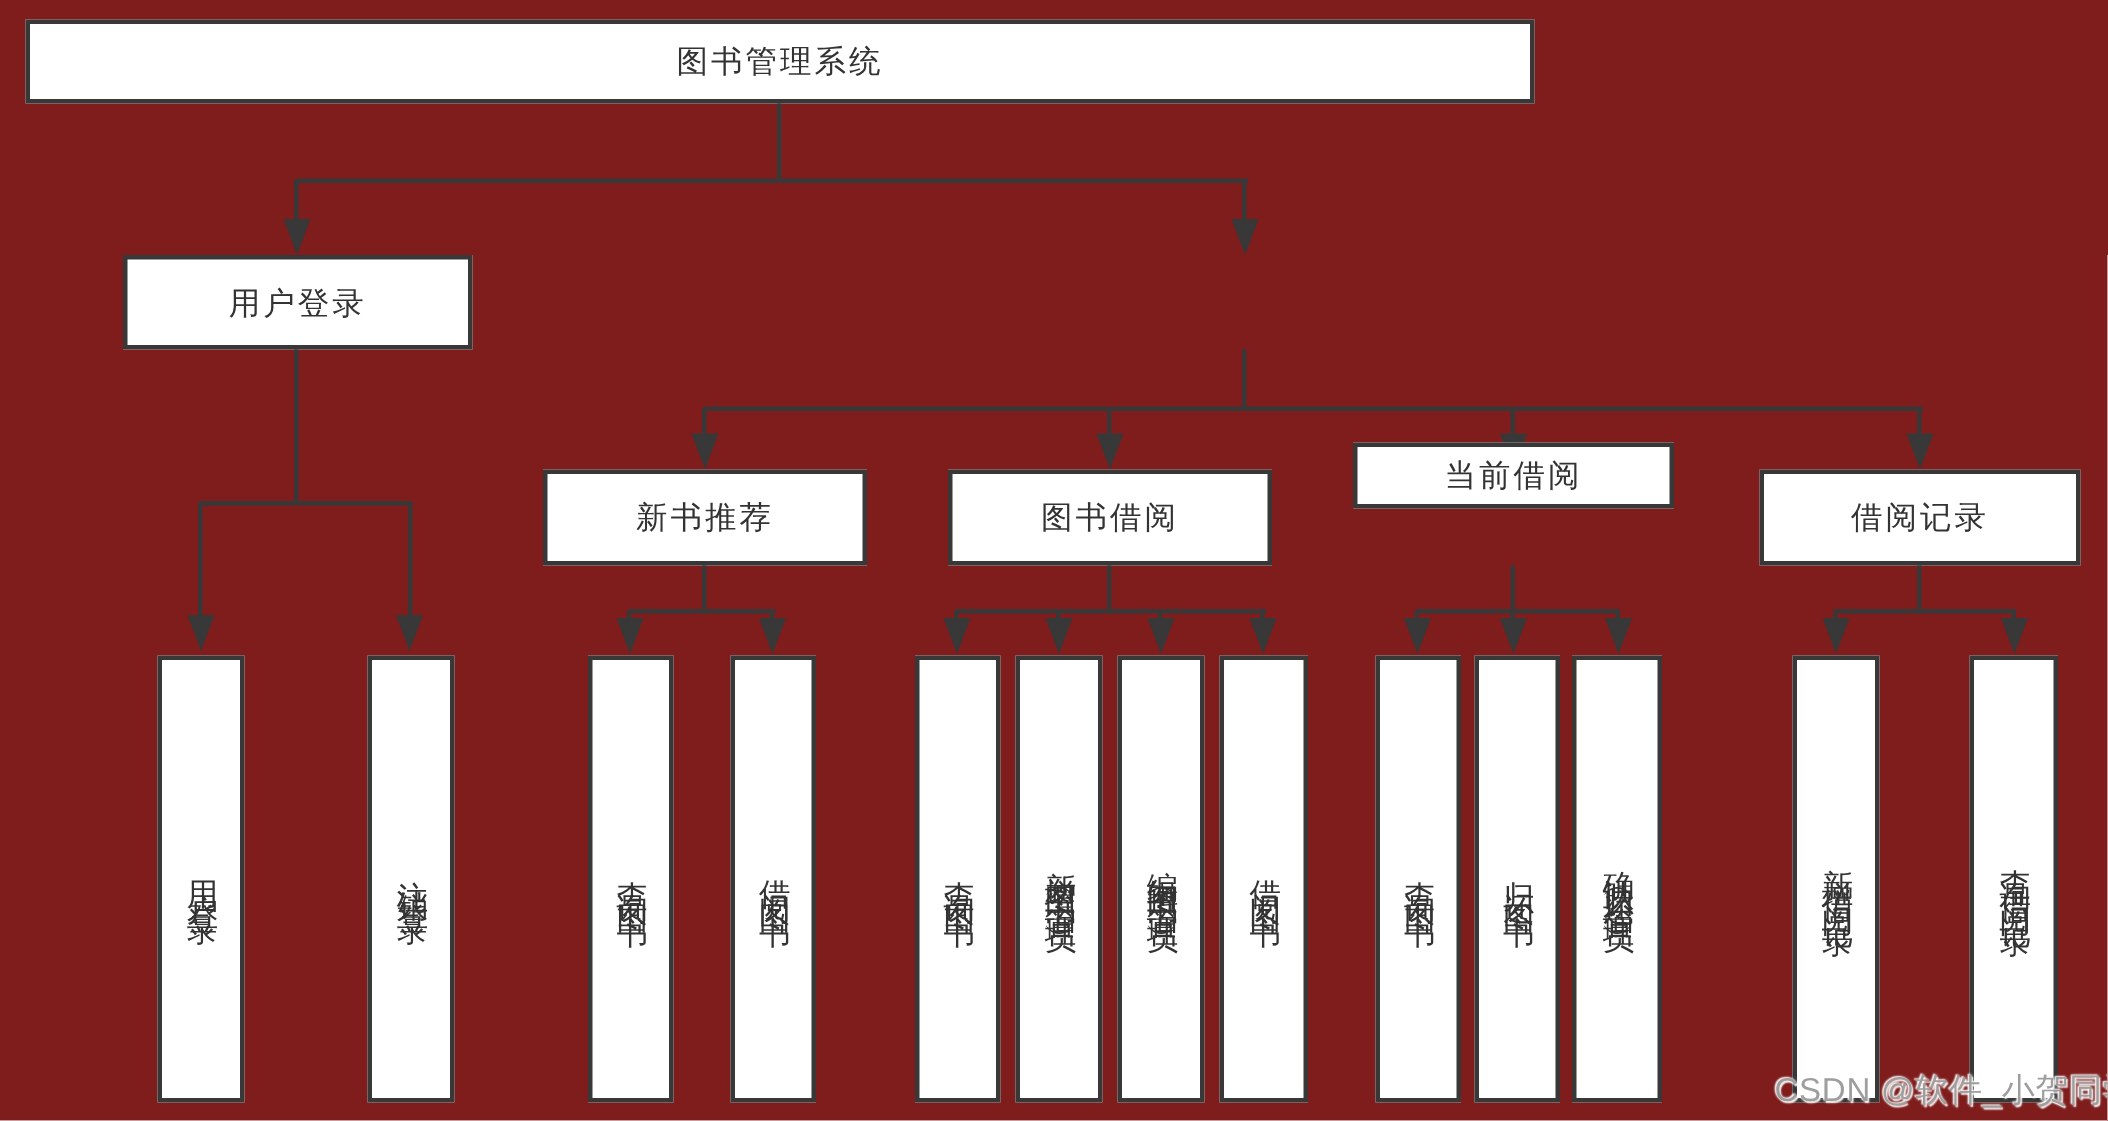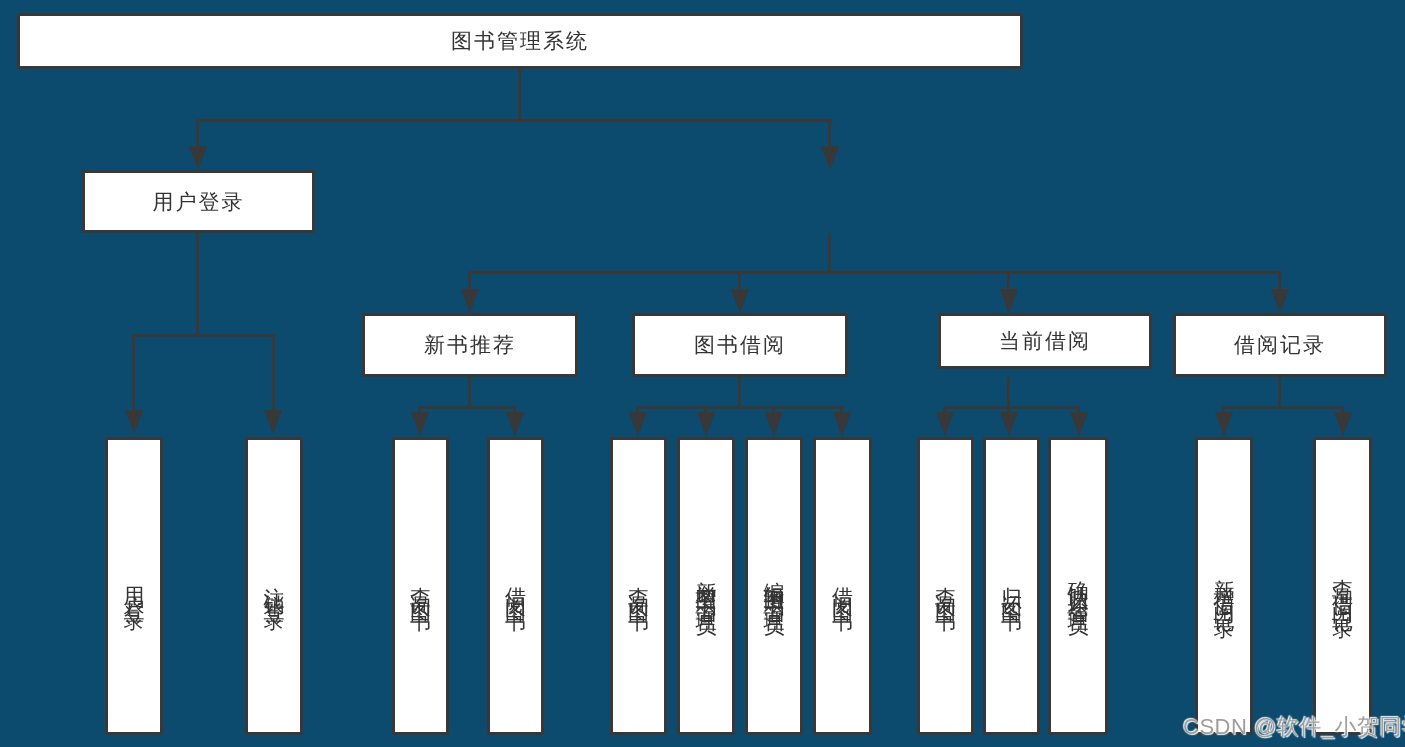--- a/index.html
+++ b/index.html
@@ -1,19 +1,19 @@
 <!DOCTYPE html>
 <html><head>
 <meta charset="utf-8">
 <style>
   html,body{margin:0;padding:0;background:#ffffff;}
   .canvas{
     position:relative;
     width:1405px;height:747px;
-    background:#0c4a6e;
+    background:#7f1d1d;
     font-family:"Liberation Sans","DejaVu Sans",sans-serif;
     color:#333333;
     overflow:hidden;
   }
   .box{
     position:absolute;
     box-sizing:border-box;
     border:3px solid #383838;
     background:#ffffff;
     display:flex;
@@ -78,21 +78,21 @@
   <div class="head" style="left:461px;top:289px;"></div>
   <div class="vline" style="left:738px;top:272px;height:19px;"></div>
   <div class="head" style="left:731px;top:289px;"></div>
   <div class="vline" style="left:1007px;top:272px;height:19px;"></div>
   <div class="head" style="left:1000px;top:289px;"></div>
   <div class="vline" style="left:1278px;top:272px;height:19px;"></div>
   <div class="head" style="left:1271px;top:289px;"></div>
 
   <div class="box h" style="left:632px;top:313px;width:216px;height:64px;">图书借阅</div>
   <div class="box h" style="left:362px;top:313px;width:216px;height:64px;">新书推荐</div>
-  <div class="box h" style="left:902px;top:313px;width:214px;height:56px;margin-left:36px;">当前借阅</div>
+  <div class="box h" style="left:902px;top:295px;width:214px;height:44px;">当前借阅</div>
   <div class="box h" style="left:1173px;top:313px;width:214px;height:64px;">借阅记录</div>
 
   <div class="vline" style="left:468px;top:377px;height:30px;"></div>
   <div class="hline" style="left:419px;top:406px;width:98px;"></div>
   <div class="vline" style="left:418px;top:407px;height:7px;"></div>
   <div class="head" style="left:411px;top:412px;"></div>
   <div class="vline" style="left:513px;top:407px;height:7px;"></div>
   <div class="head" style="left:506px;top:412px;"></div>
 
   <div class="vline" style="left:738px;top:377px;height:30px;"></div>

